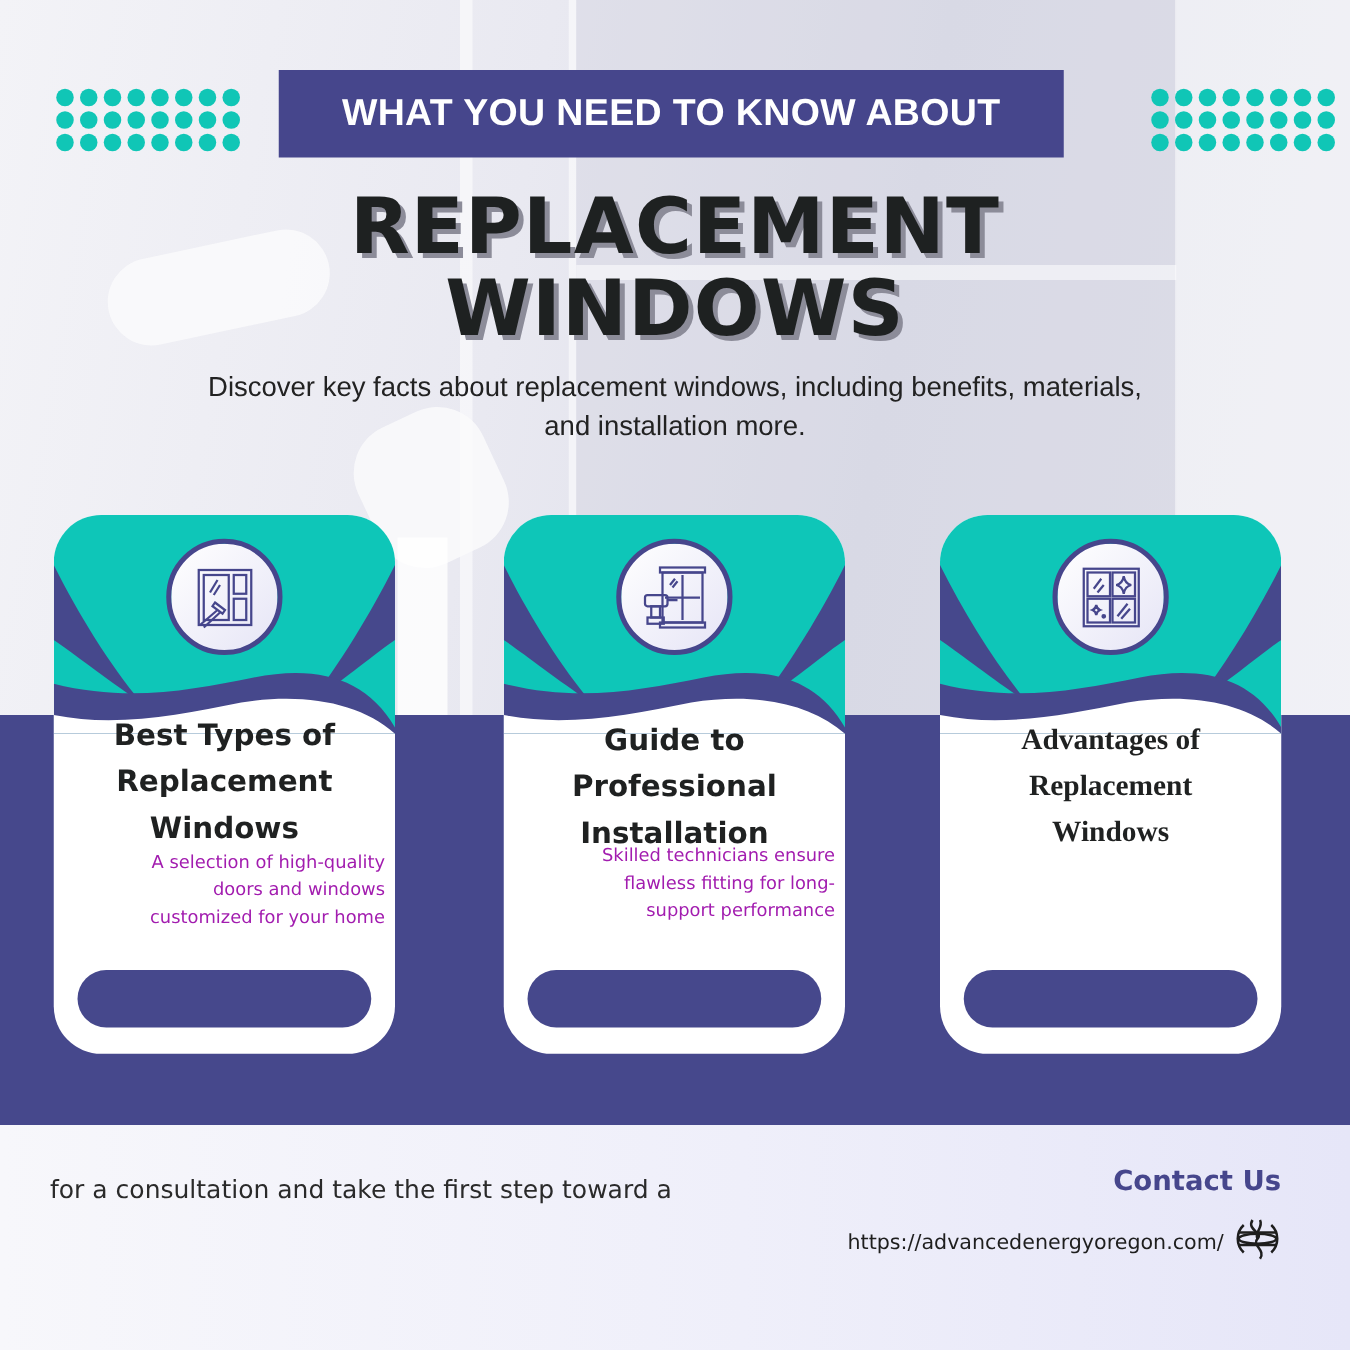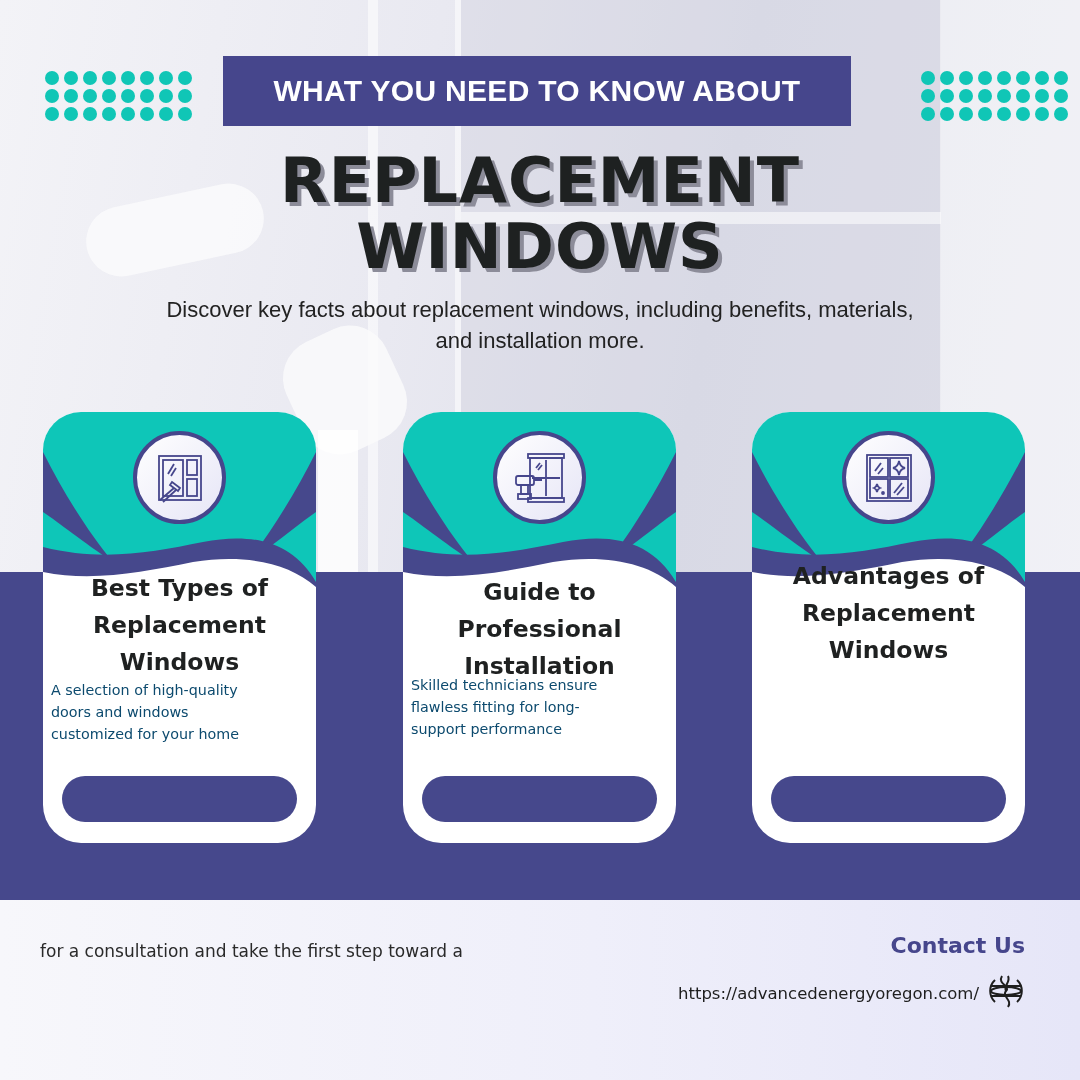--- a/index.html
+++ b/index.html
@@ -48,31 +48,31 @@
     position: absolute; left: 90px; top: 19px; width: 93px; height: 93px; border-radius: 50%;
     background: linear-gradient(135deg, #ffffff, #e6e5f6);
     border: 4px solid #46468c;
     display: flex; align-items: center; justify-content: center;
   }
   .card-title {
     position: absolute; left: 10px; width: 253px; text-align: center;
     font-family: "DejaVu Sans", sans-serif; font-weight: bold; font-size: 23.5px; line-height: 37px; color: #1f2121;
   }
   .card-desc {
-    position: absolute; left: 8px; width: 257px; text-align: left;
-    font-family: "DejaVu Sans", sans-serif; font-size: 14.3px; line-height: 22px; color: #0c4a6e;
+    position: absolute; left: 8px; width: 257px; text-align: right;
+    font-family: "DejaVu Sans", sans-serif; font-size: 14.3px; line-height: 22px; color: #a21caf;
   }
   .card-button {
     position: absolute; left: 19px; top: 364px; width: 235px; height: 46px; border-radius: 23px;
     background: #46488c; border: none; cursor: pointer;
   }
 
   .cta {
     position: absolute; left: 40px; top: 938px; width: 520px;
-    font-family: "DejaVu Sans", sans-serif; font-size: 17px; line-height: 26px; color: #2a2a2a;
+    font-family: "DejaVu Sans", sans-serif; font-size: 20px; line-height: 26px; color: #2a2a2a;
   }
   .contact-title {
     position: absolute; right: 55px; top: 933px;
     font-family: "DejaVu Sans", sans-serif; font-weight: bold; font-size: 22px; color: #46468c;
   }
   .url-row { position: absolute; right: 55px; top: 972px; display: flex; align-items: center; gap: 8px; }
   .url { font-family: "DejaVu Sans", sans-serif; font-size: 16.5px; color: #1e1e1e; text-decoration: none; }
 </style>
 </head>
 <body>
@@ -245,21 +245,21 @@
       <rect x="25" y="26" width="18" height="19"></rect>
       <line x1="10" y1="18" x2="16" y2="10"></line>
       <line x1="13" y1="21" x2="18" y2="15"></line>
       <path d="M34 8 Q35 14 40 15 Q35 16 34 22 Q33 16 28 15 Q33 14 34 8 Z"></path>
       <path d="M12 31 Q12.5 34 15 35 Q12.5 36 12 39 Q11.5 36 9 35 Q11.5 34 12 31 Z"></path>
       <circle cx="18" cy="40" r="1"></circle>
       <line x1="29" y1="40" x2="37" y2="30"></line>
       <line x1="32" y1="42" x2="39" y2="34"></line>
     </svg>
   </div>
-  <div class="card-title" style="top:146px;">
+  <div class="card-title" style="top:162px;font-family:Liberation Serif, serif;">
     <span>Advantages of</span><br>
     <span>Replacement</span><br>
     <span>Windows</span>
   </div>
   <button class="card-button"></button>
 </div>
 
 <p class="cta">
   <span>for a consultation and take the first step toward a</span><br>
 </p>

